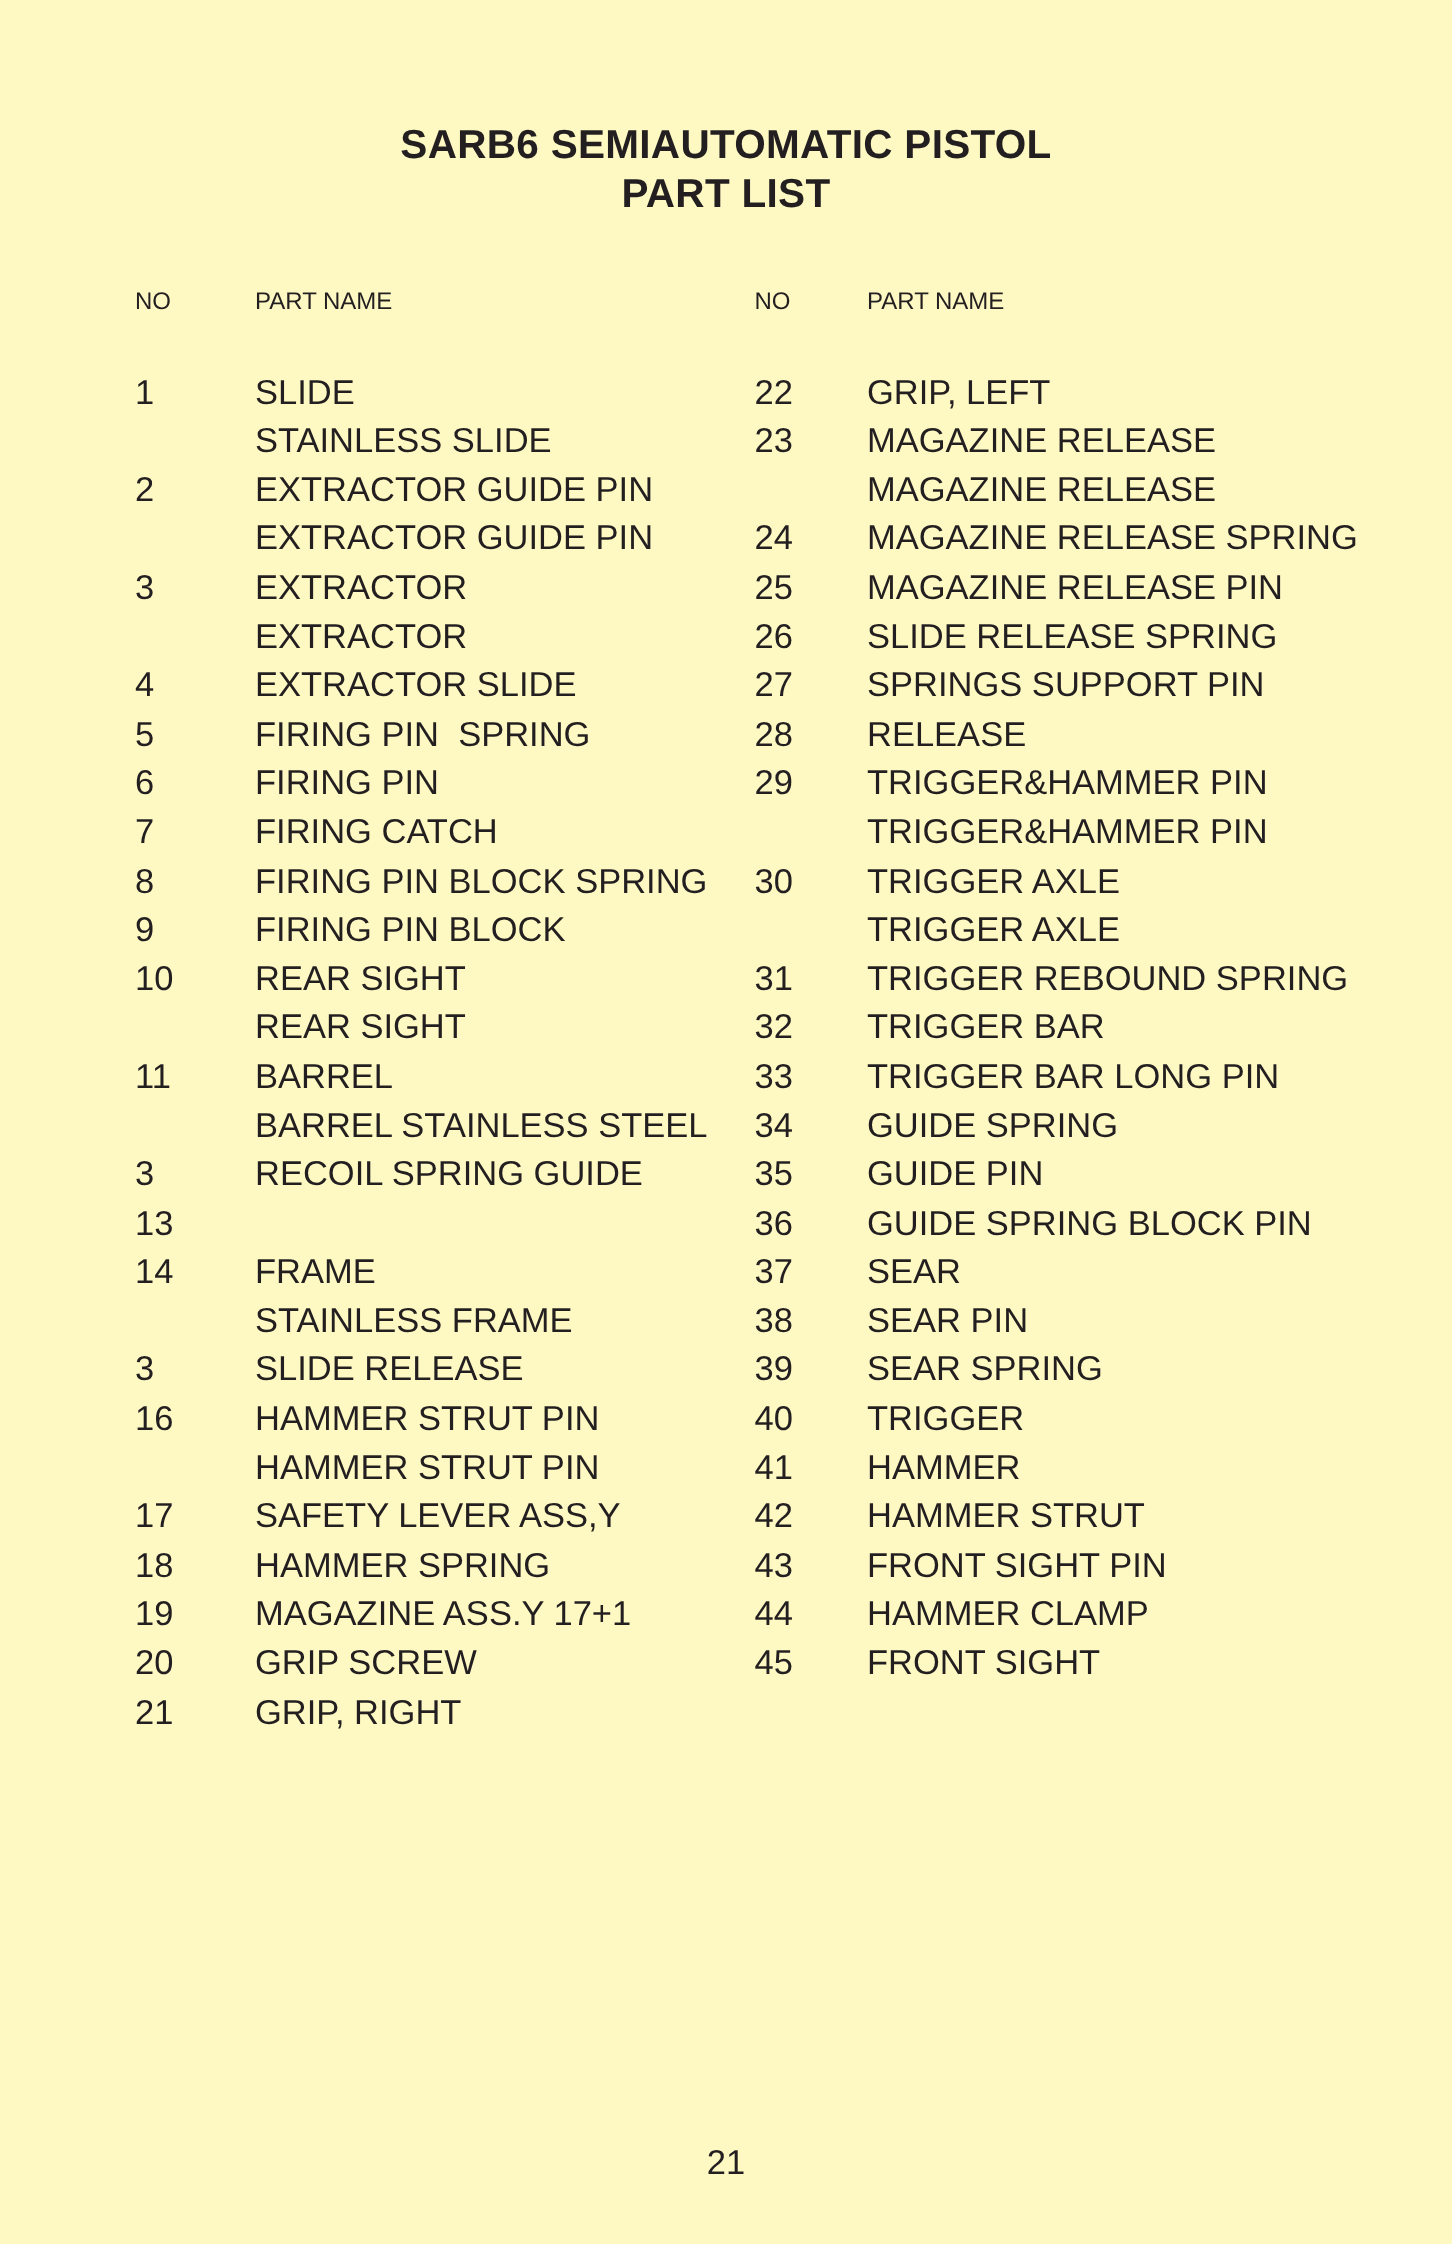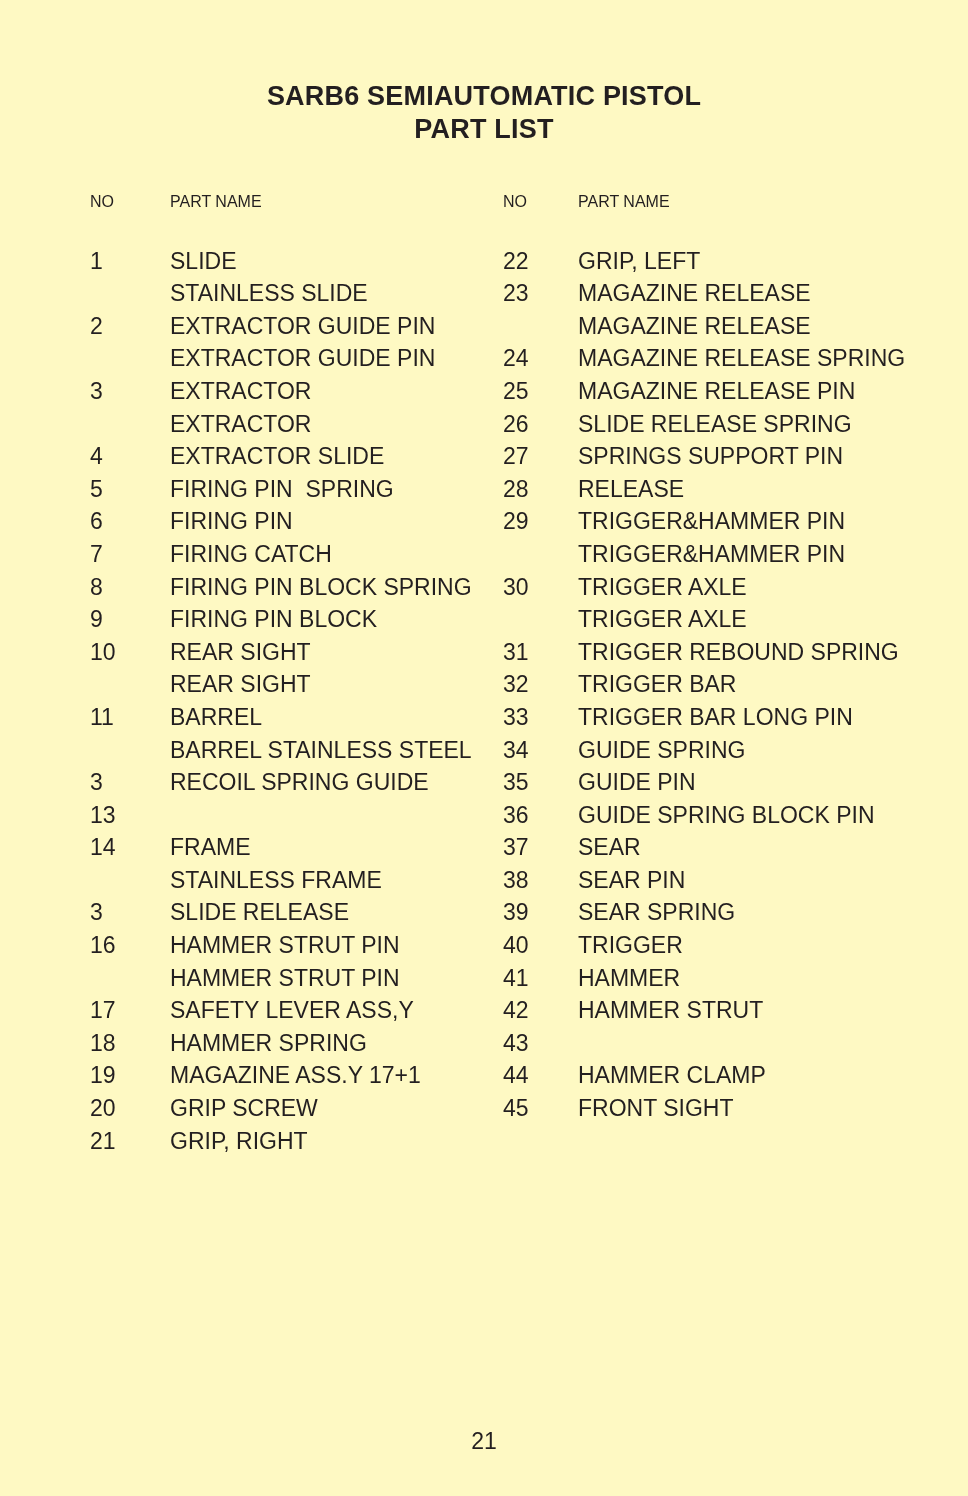--- a/index.html
+++ b/index.html
@@ -287,20 +287,21 @@
         <div class="row">
           <span class="no">41</span>
           <span class="nm">HAMMER</span>
         </div>
         <div class="row">
           <span class="no">42</span>
           <span class="nm">HAMMER STRUT</span>
         </div>
         <div class="row">
           <span class="no">43</span>
+          <span class="nm">FRONT SIGHT PIN</span>
         </div>
         <div class="row">
           <span class="no">44</span>
           <span class="nm">HAMMER CLAMP</span>
         </div>
         <div class="row">
           <span class="no">45</span>
           <span class="nm">FRONT SIGHT</span>
         </div>
       </div>

